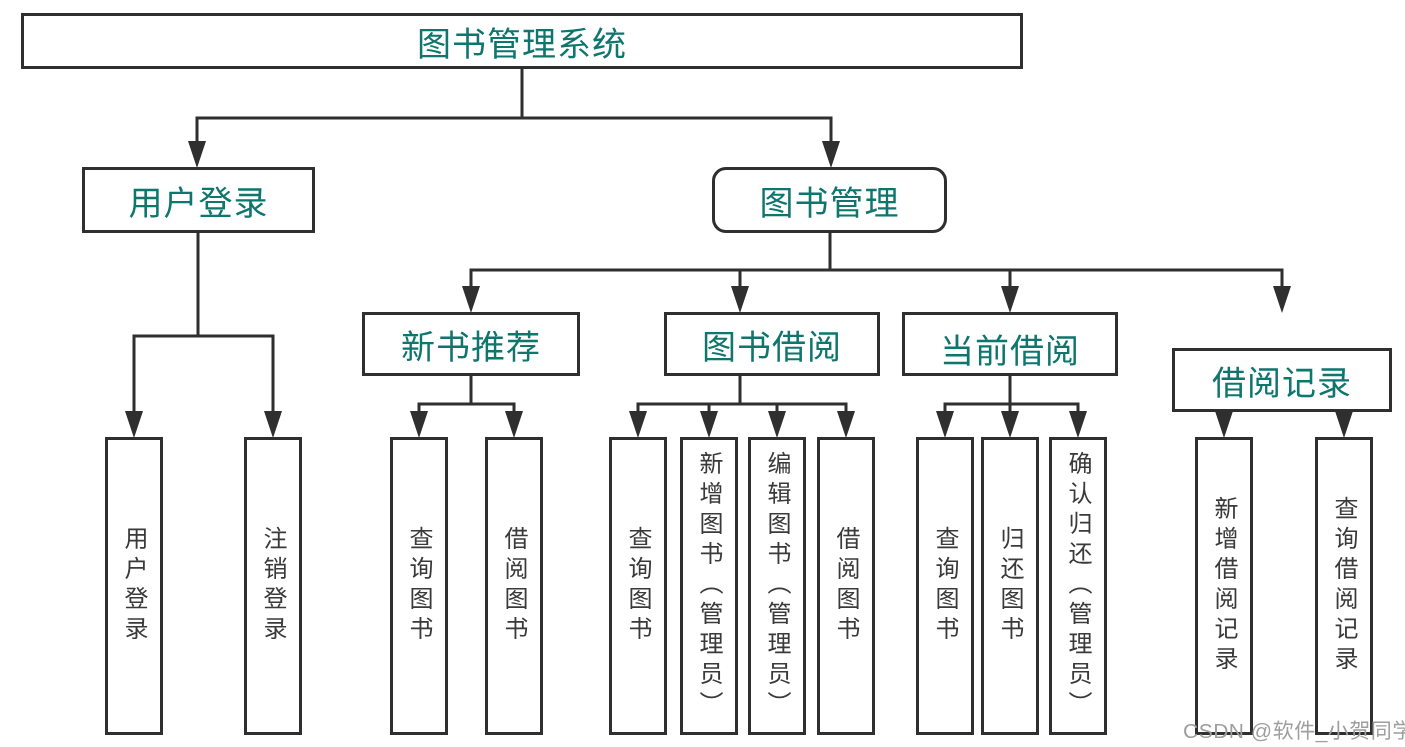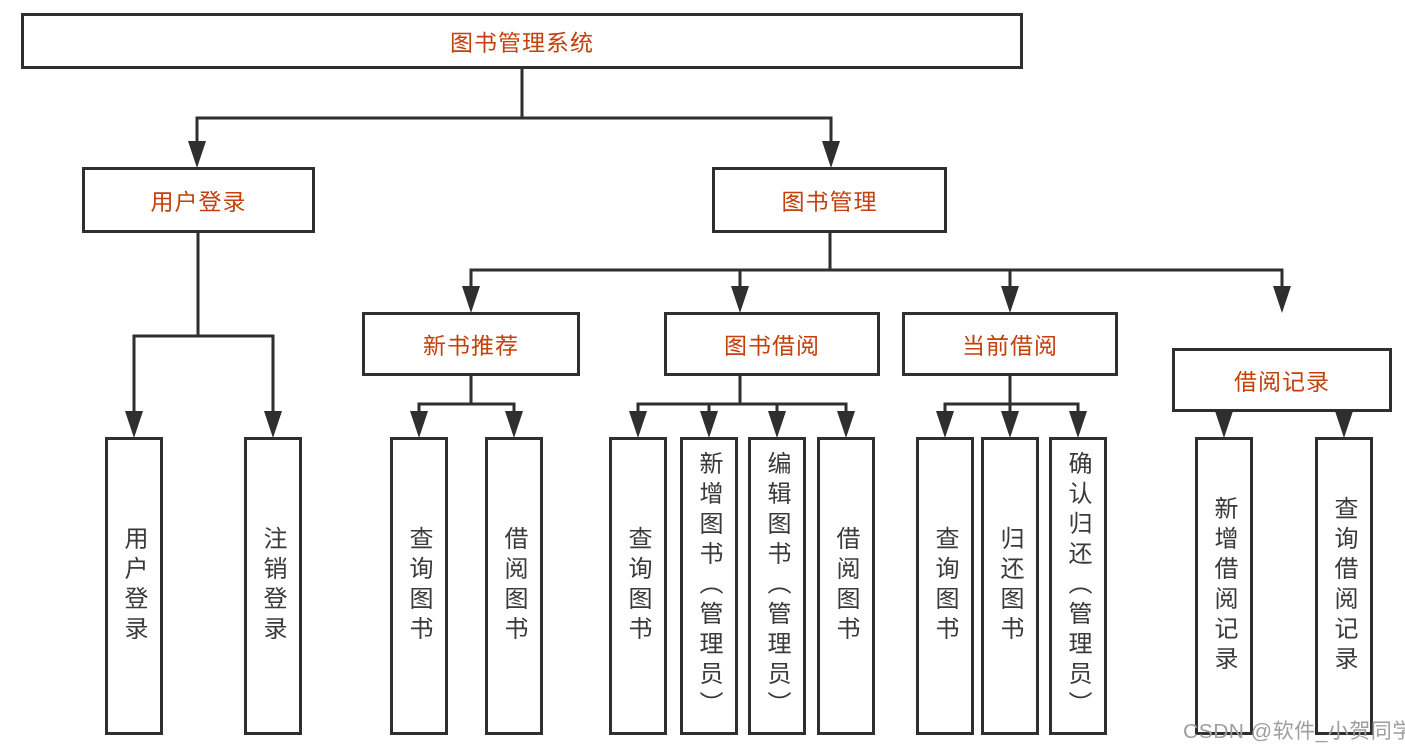--- a/index.html
+++ b/index.html
@@ -20,44 +20,44 @@
     position: absolute;
     box-sizing: border-box;
     background: #ffffff;
     border: 3px solid #2f2f2f;
     display: flex;
     align-items: center;
     justify-content: center;
     z-index: 1;
   }
   .label-h {
-    font-size: 23px;
-    color: #c2410c;
+    font-size: 34px;
+    color: #0f766e;
     letter-spacing: 1px;
     white-space: nowrap;
   }
   .label-v {
     writing-mode: vertical-rl;
     text-orientation: mixed;
     font-size: 24px;
     line-height: 1;
     letter-spacing: 6px;
     color: #3a3a3a;
   }
   .root  { left: 21px;  top: 13px;  width: 1002px; height: 56px; }
   .lvl2  { top: 167px; height: 66px; }
   .lvl3  { top: 312px; height: 64px; }
   .leaf  { top: 437px; width: 58px; height: 298px; }
 
   #box-user-login { left: 82px;  width: 233px; }
-  #box-book-mgmt  { left: 712px; width: 235px; }
+  #box-book-mgmt  { left: 712px; width: 235px; border-radius: 14px; }
 
   #box-sec-0 { left: 362px;  width: 218px; }
   #box-sec-1 { left: 632px;  width: 216px; margin-left: 32px; }
-  #box-sec-2 { left: 902px;  width: 216px; }
+  #box-sec-2 { left: 902px;  width: 216px; align-items: flex-end; }
   #box-sec-3 { left: 1172px; width: 220px; margin-top: 36px; }
 
   #leaf-0  { left: 105px; }
   #leaf-1  { left: 244px; }
   #leaf-2  { left: 390px; }
   #leaf-3  { left: 485px; }
   #leaf-4  { left: 609px; }
   #leaf-5  { left: 680px; }
   #leaf-6  { left: 748px; }
   #leaf-7  { left: 817px; }

